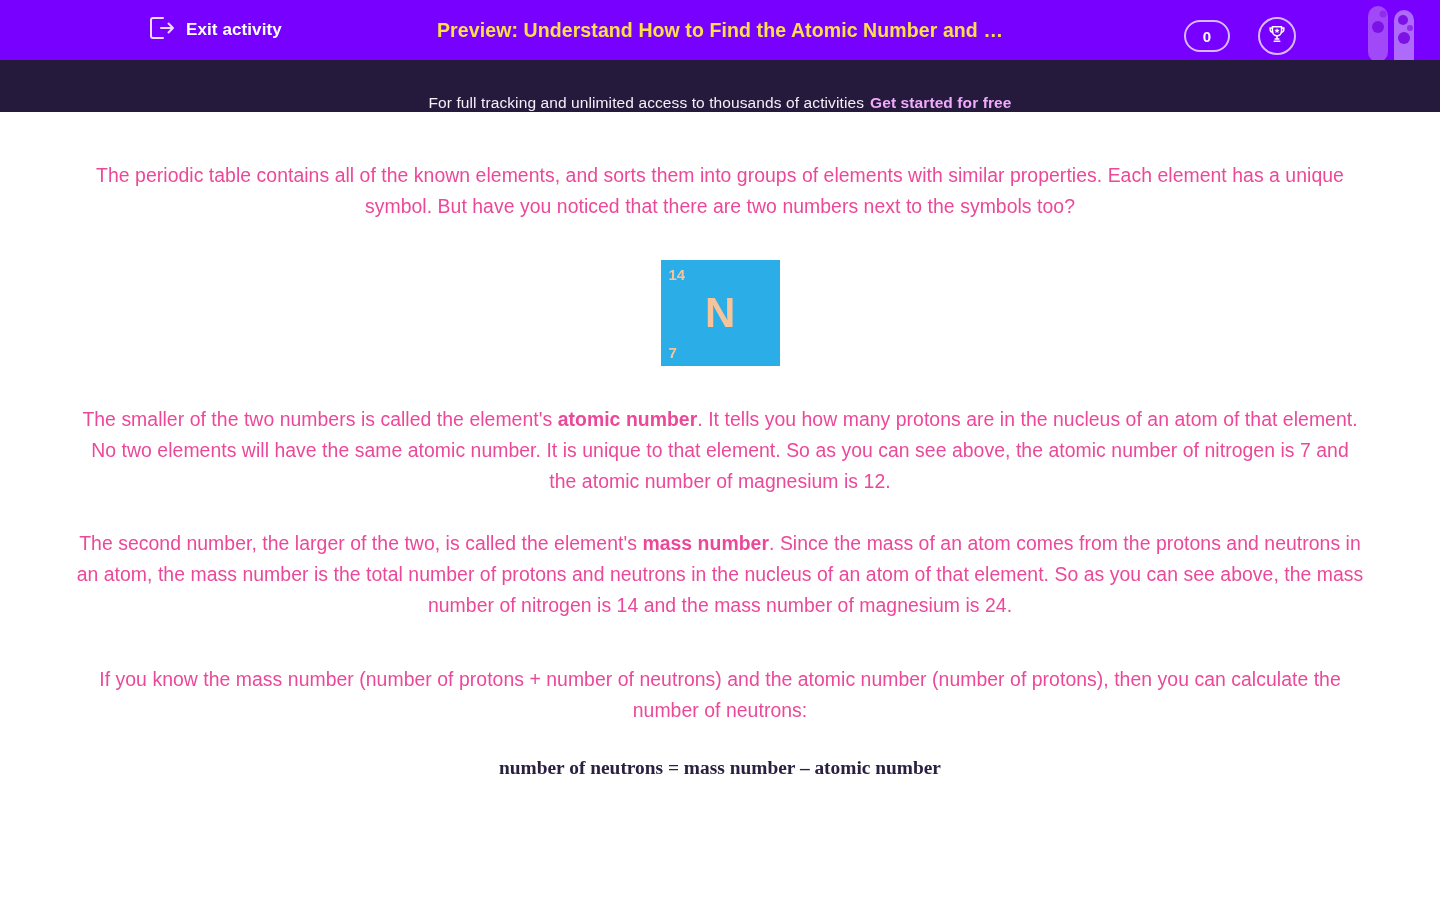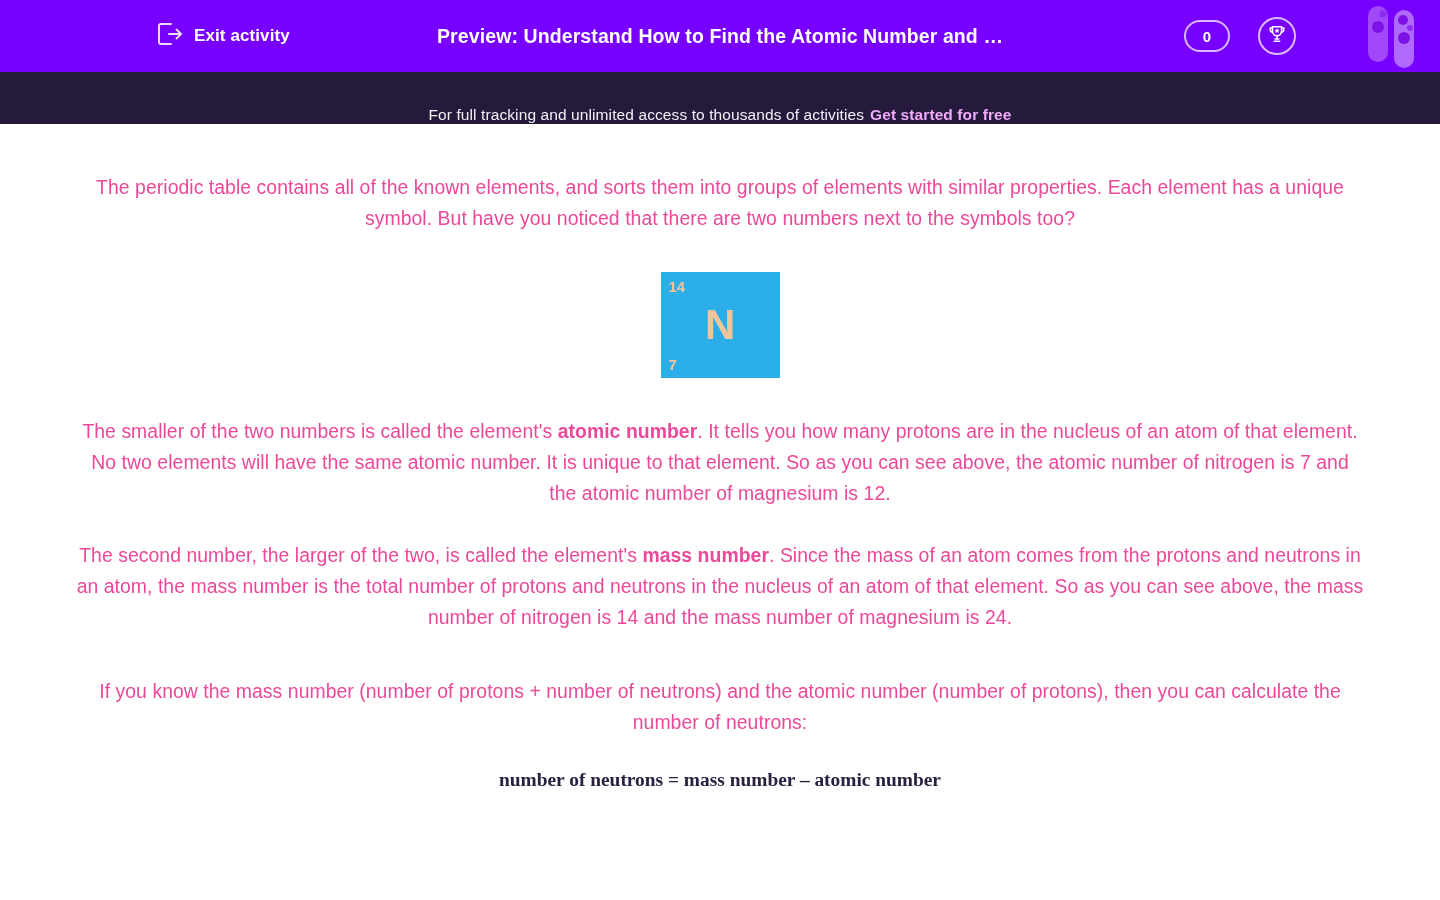--- a/index.html
+++ b/index.html
@@ -6,46 +6,45 @@
   html, body {
     width: 1440px; height: 900px;
     background: #ffffff;
     font-family: "Liberation Sans", sans-serif;
     overflow: hidden;
   }
 
   
   .header {
     position: relative;
-    height: 72px;
+    height: 60px;
     background: #7700ff;
     display: flex;
     align-items: center;
     overflow: hidden;
-    padding-left: 8px;
   }
   .exit-activity {
     display: flex;
     align-items: center;
     gap: 10px;
     margin-left: 148px;
     cursor: pointer;
   }
   .exit-label {
     color: #ffffff;
     font-size: 17px;
     font-weight: 600;
     letter-spacing: .1px;
     white-space: nowrap;
   }
   .header-title {
     position: absolute;
     left: 50%;
     transform: translateX(-50%);
-    color: #ffffff;
+    color: #fde047;
     font-size: 19.5px;
     font-weight: 700;
     white-space: nowrap;
     letter-spacing: .1px;
   }
   .header-right {
     position: absolute;
     right: 0; top: 0;
     height: 72px;
     display: flex;

